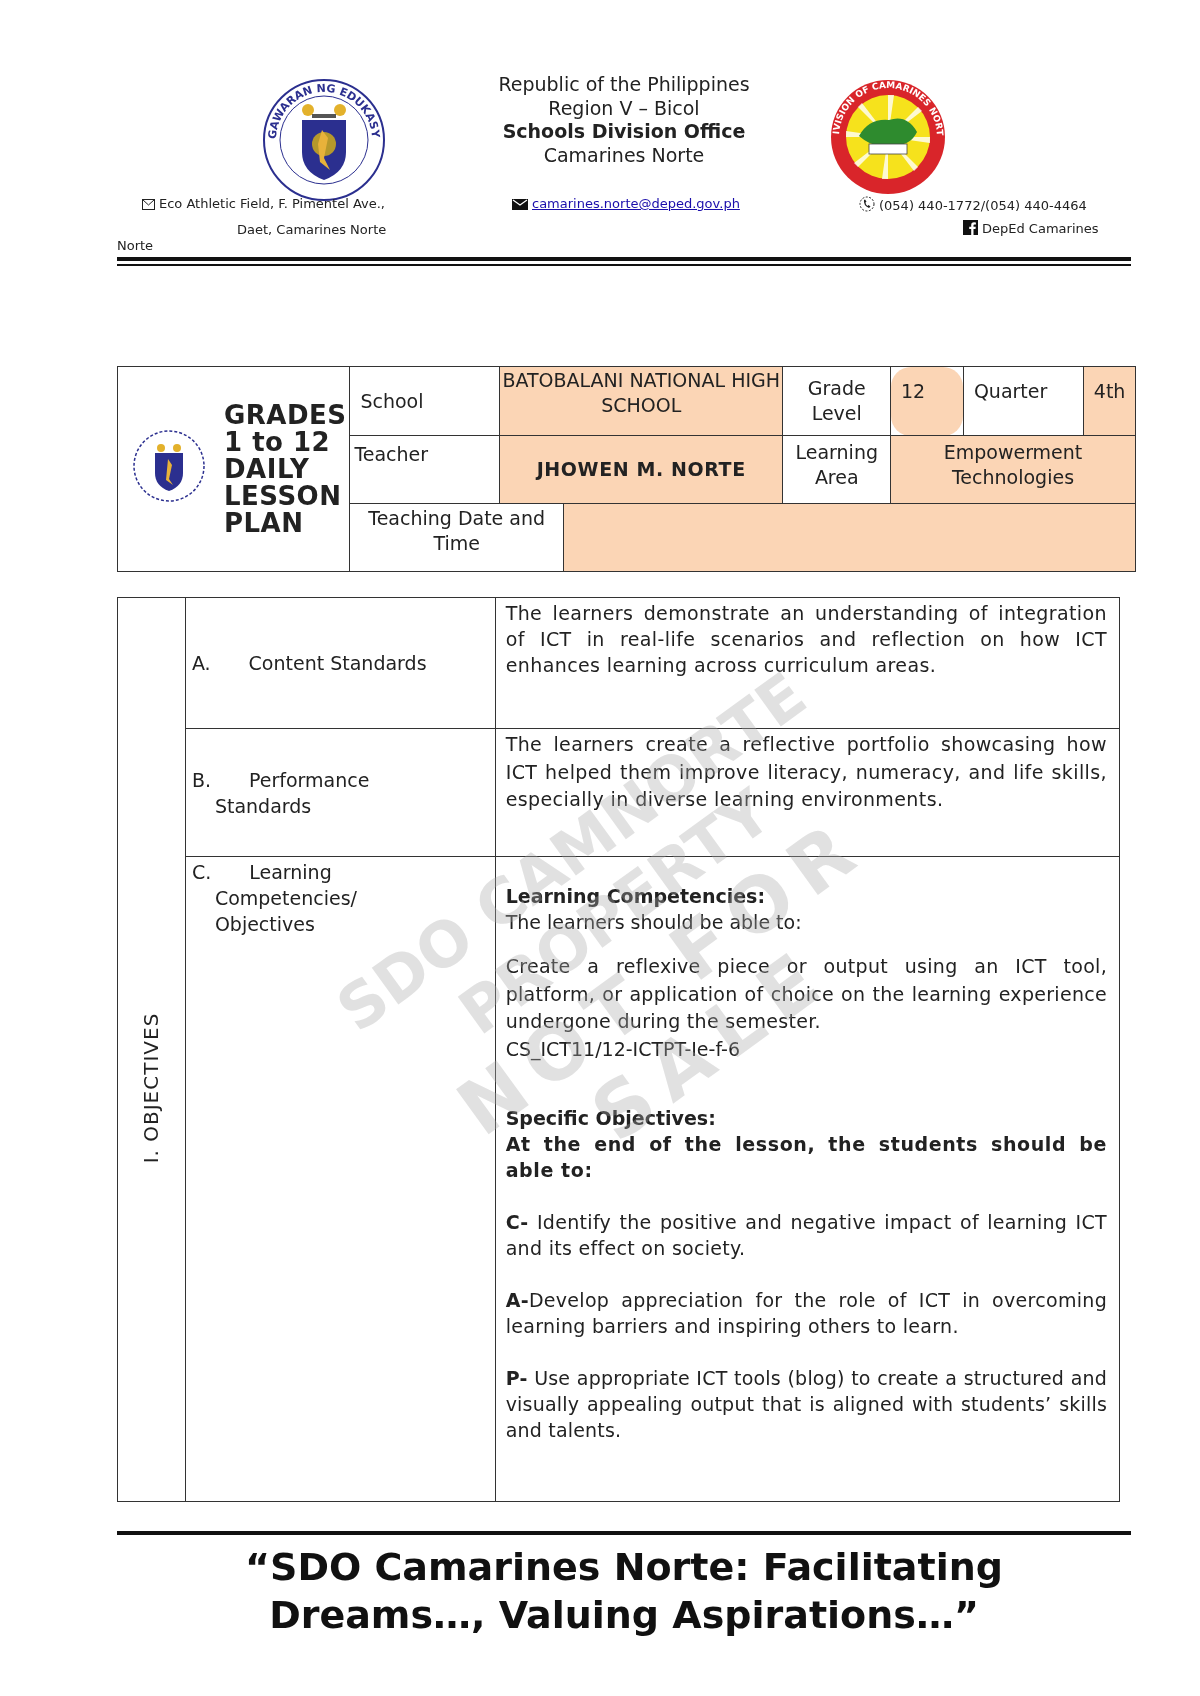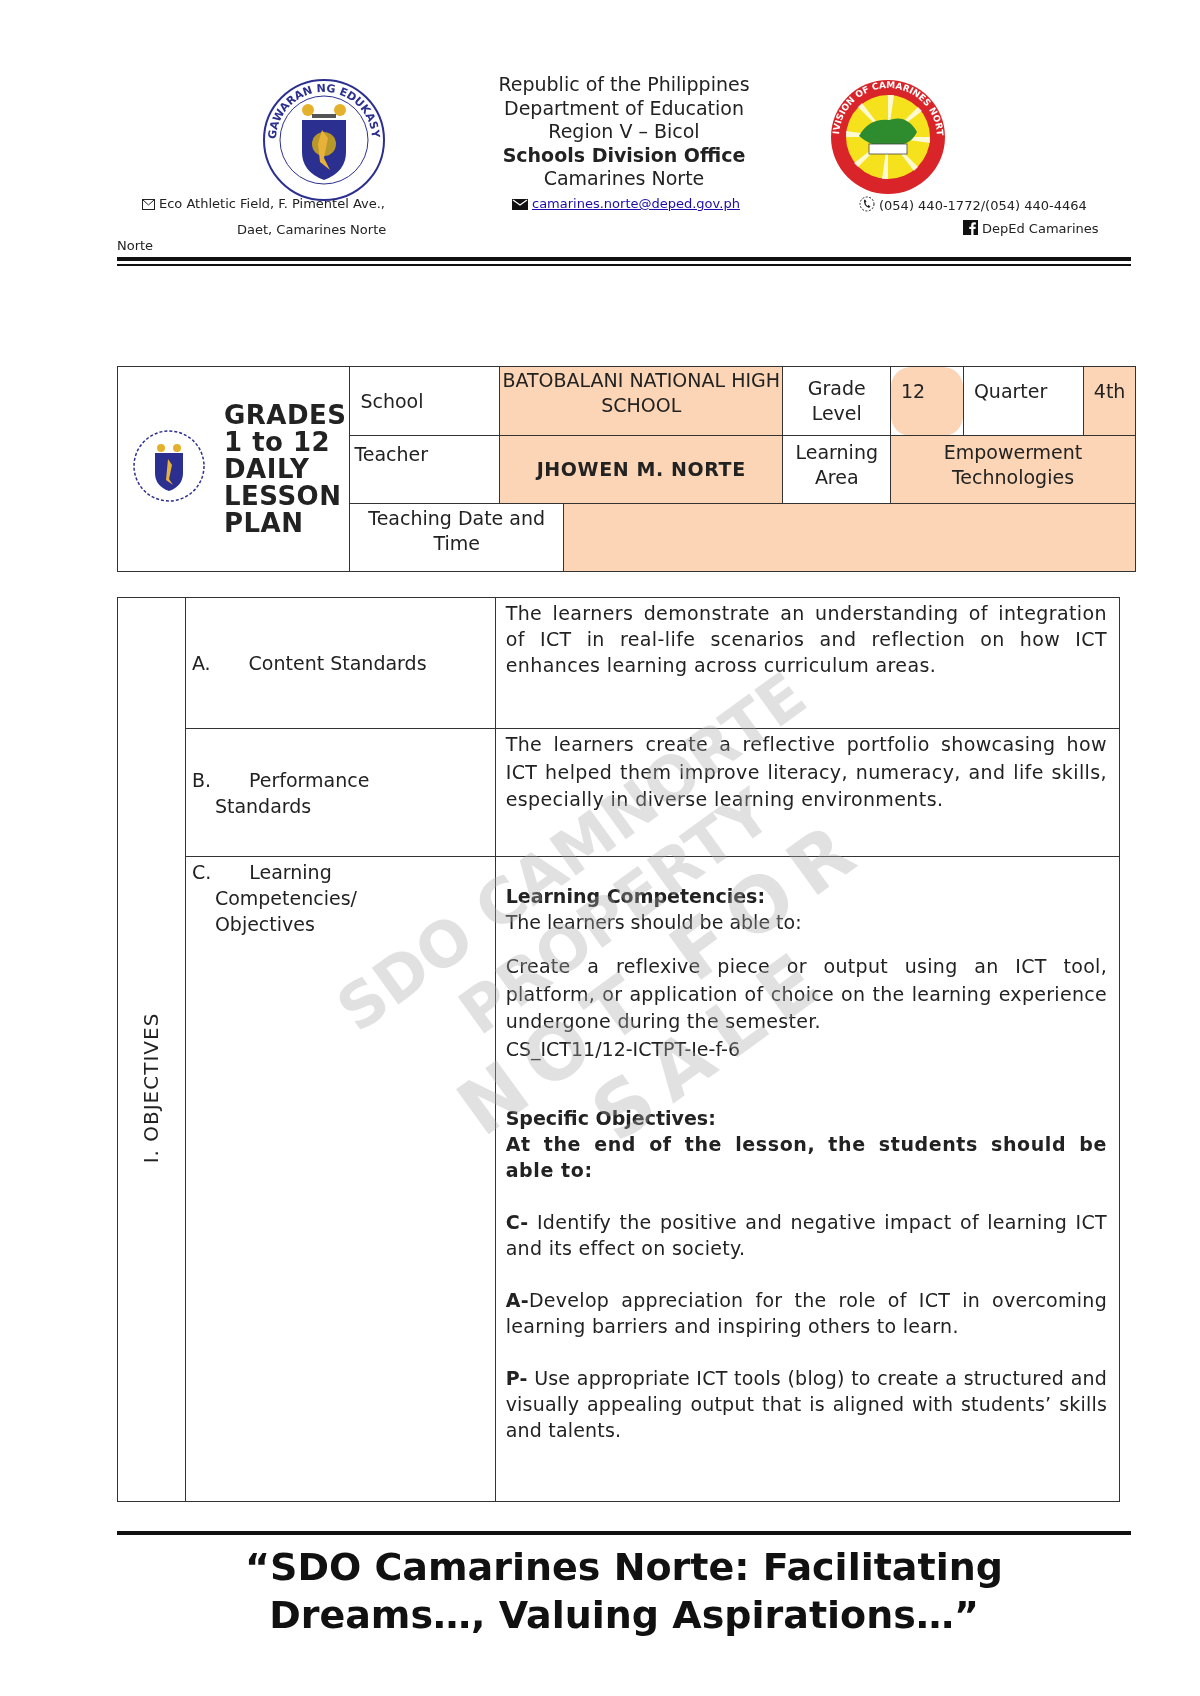--- a/index.html
+++ b/index.html
@@ -62,21 +62,20 @@
     <circle cx="46" cy="32" r="6" fill="#e3b12b"></circle>
     <circle cx="78" cy="32" r="6" fill="#e3b12b"></circle>
     <rect x="50" y="36" width="24" height="4" fill="#555"></rect>
     <path id="arcTop" d="M14 62 A48 48 0 0 1 110 62" fill="none"></path>
     <text font-size="11" font-weight="bold" fill="#2b2f8f" font-family="DejaVu Sans, sans-serif"><textPath href="#arcTop" startOffset="50%" text-anchor="middle">KAGAWARAN NG EDUKASYON</textPath></text>
   </svg>
 </div>
 
 <div class="abs agency">
   <div>Republic of the Philippines</div>
-  <div>Department of Education</div>
   <div>Region V – Bicol</div>
   <div class="bold">Schools Division Office</div>
   <div>Camarines Norte</div>
 </div>
 
 <div class="abs logo-division">
   <svg width="118" height="118" viewBox="0 0 118 118">
     <circle cx="59" cy="59" r="57" fill="#d9252a"></circle>
     <circle cx="59" cy="59" r="42" fill="#f6e21c"></circle>
     <g fill="#fff" opacity="0.8">

